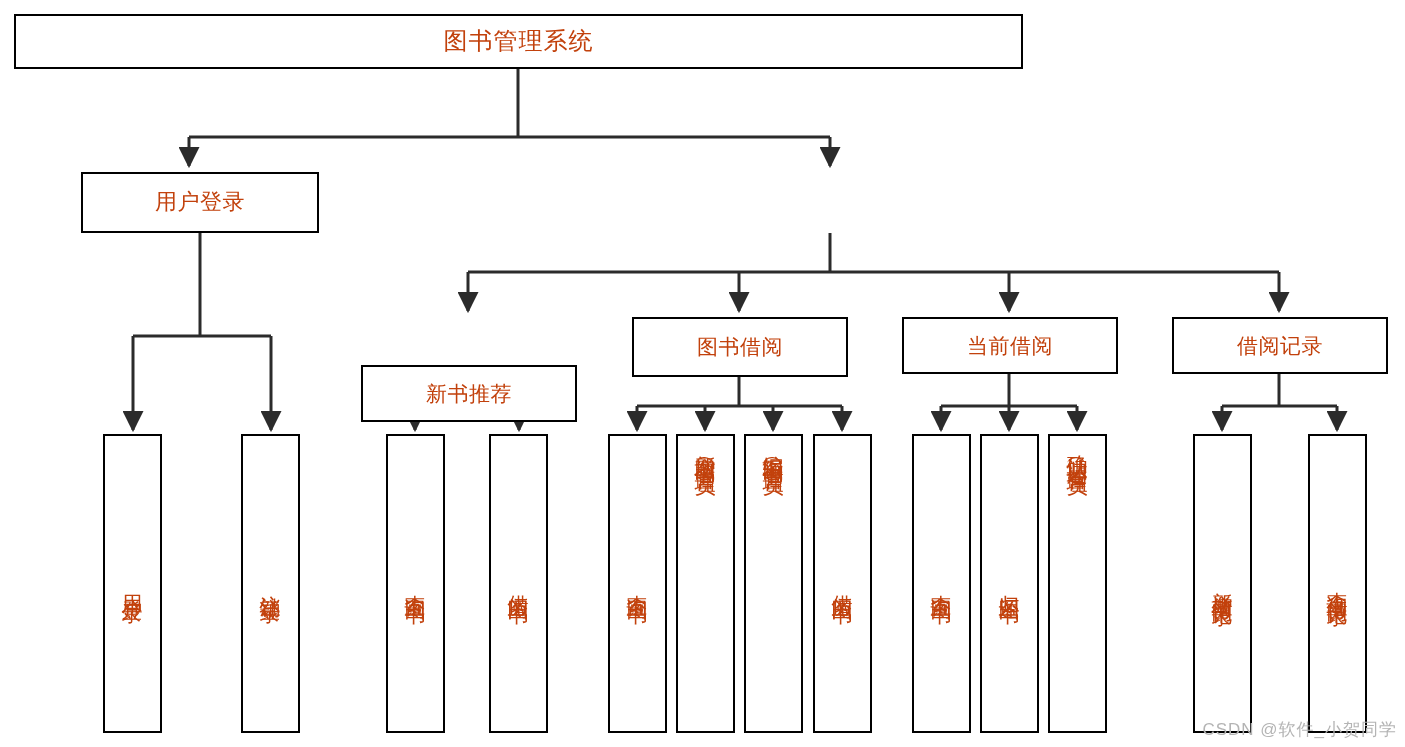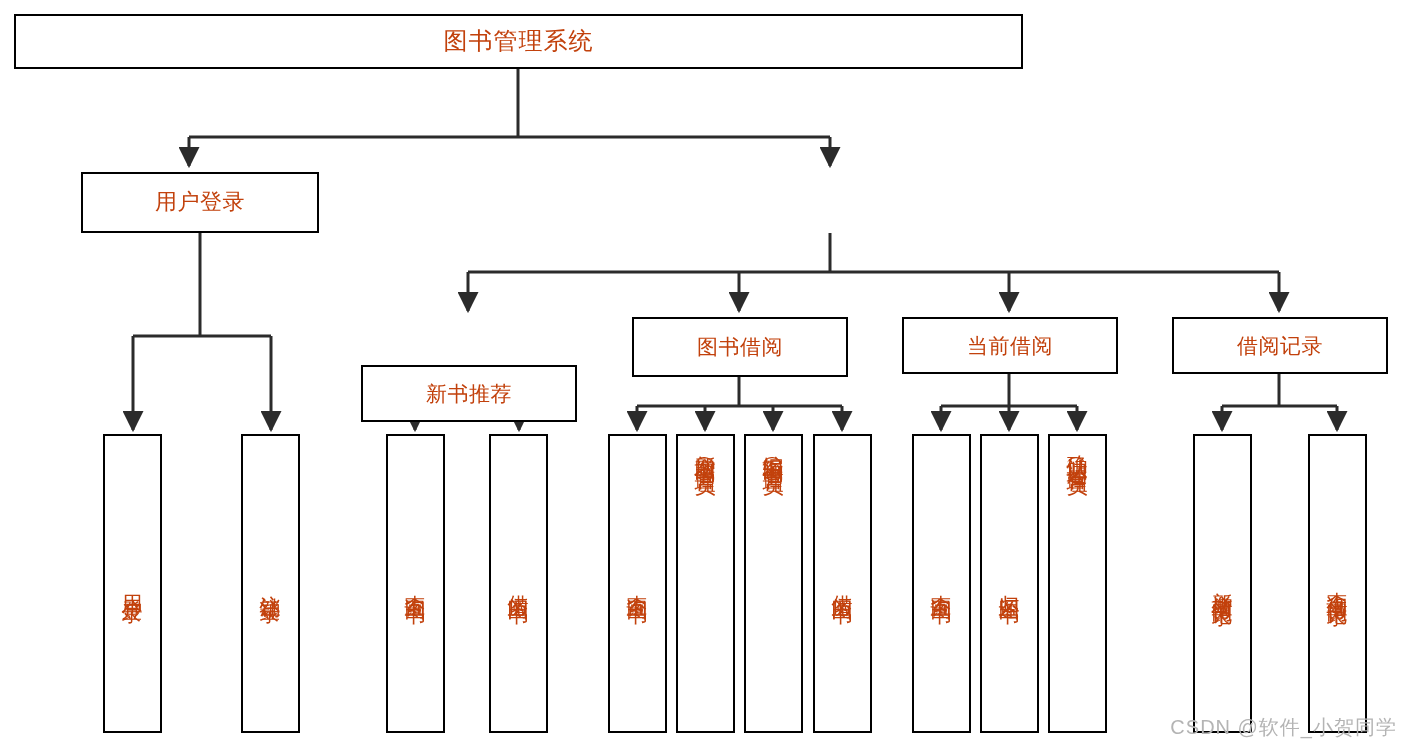--- a/index.html
+++ b/index.html
@@ -61,21 +61,21 @@
     font-size: 21px;
     line-height: 1;
     letter-spacing: 3px;
     white-space: nowrap;
   }
   .node.leaf.centered { align-items: center; padding-top: 0; }
   .watermark {
     position: absolute;
     right: 8px;
     bottom: 6px;
-    font-size: 20px;
+    font-size: 17px;
     color: #b4b4b4;
     letter-spacing: 1px;
     z-index: 3;
     white-space: nowrap;
   }
 </style>
 </head>
 <body>
 
 <div id="canvas">

